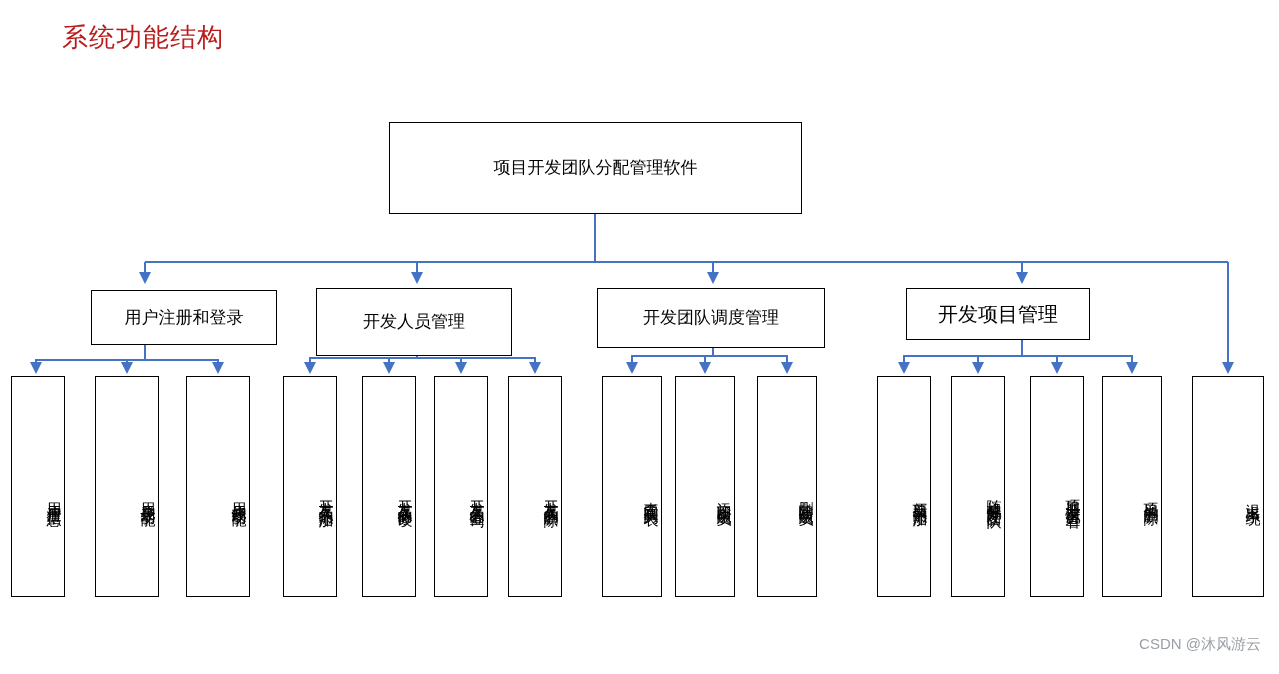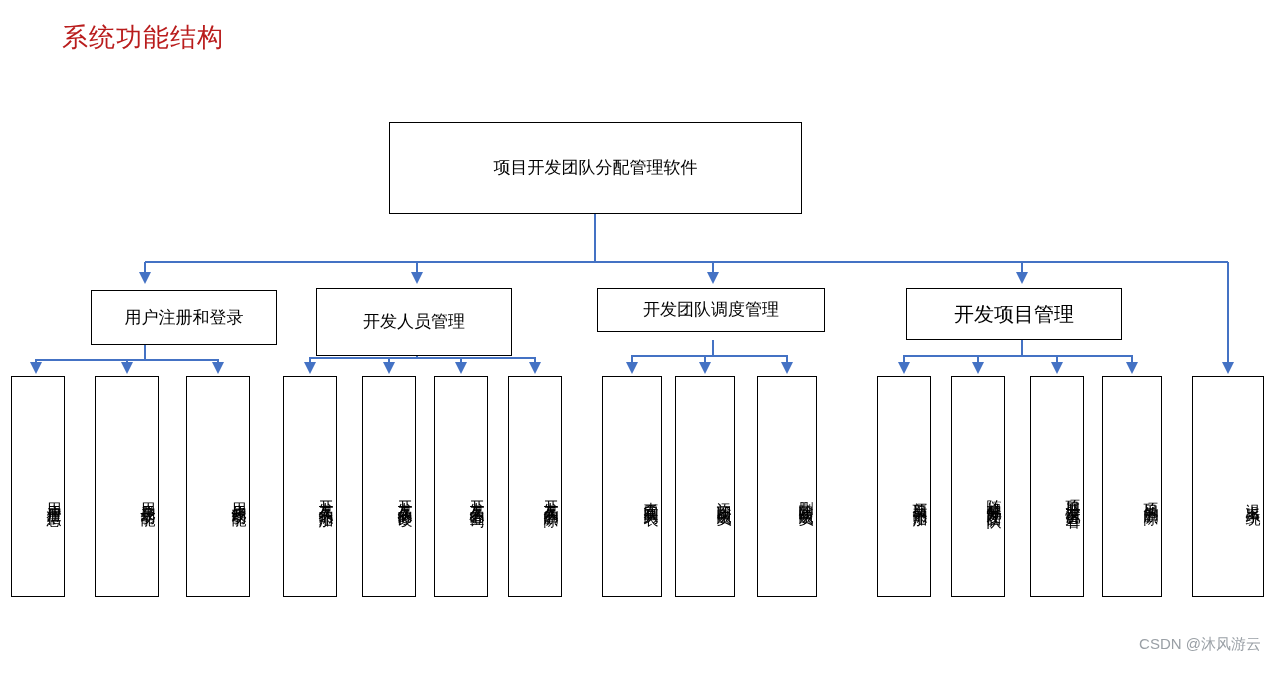--- a/index.html
+++ b/index.html
@@ -121,24 +121,24 @@
 <div class="node root" style="left:389px; top:122px; width:413px; height:92px;">
   <span>项目开发团队分配管理软件</span>
 </div>
 
 <div class="node level2" style="left:52px; top:290px; width:186px; height:55px;margin-left:39px;">
   <span>用户注册和登录</span>
 </div>
 <div class="node level2" style="left:316px; top:288px; width:196px; height:68px;">
   <span>开发人员管理</span>
 </div>
-<div class="node level2" style="left:597px; top:288px; width:228px; height:44px;">
+<div class="node level2" style="left:597px; top:288px; width:228px; height:60px;">
   <span>开发团队调度管理</span>
 </div>
-<div class="node level2 big" style="left:906px; top:288px; width:216px; height:52px;">
+<div class="node level2 big" style="left:906px; top:288px; width:184px; height:52px;">
   <span>开发项目管理</span>
 </div>
 
 <div class="leaf" style="left:11px; top:376px; width:54px; height:221px;">
   <span>用户注册信息</span>
 </div>
 <div class="leaf" style="left:95px; top:376px; width:64px; height:221px;">
   <span>用户登录功能</span>
 </div>
 <div class="leaf" style="left:186px; top:376px; width:64px; height:221px;">

